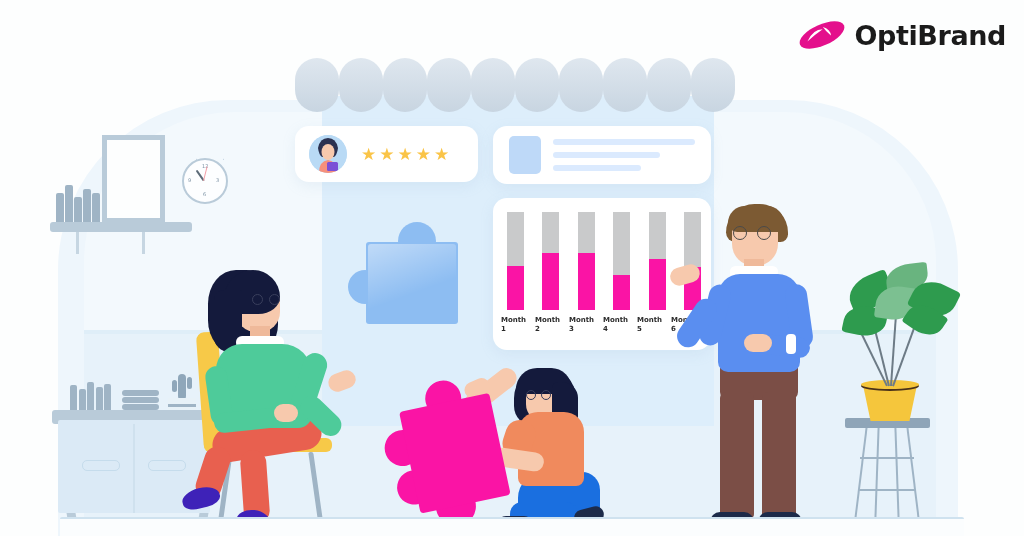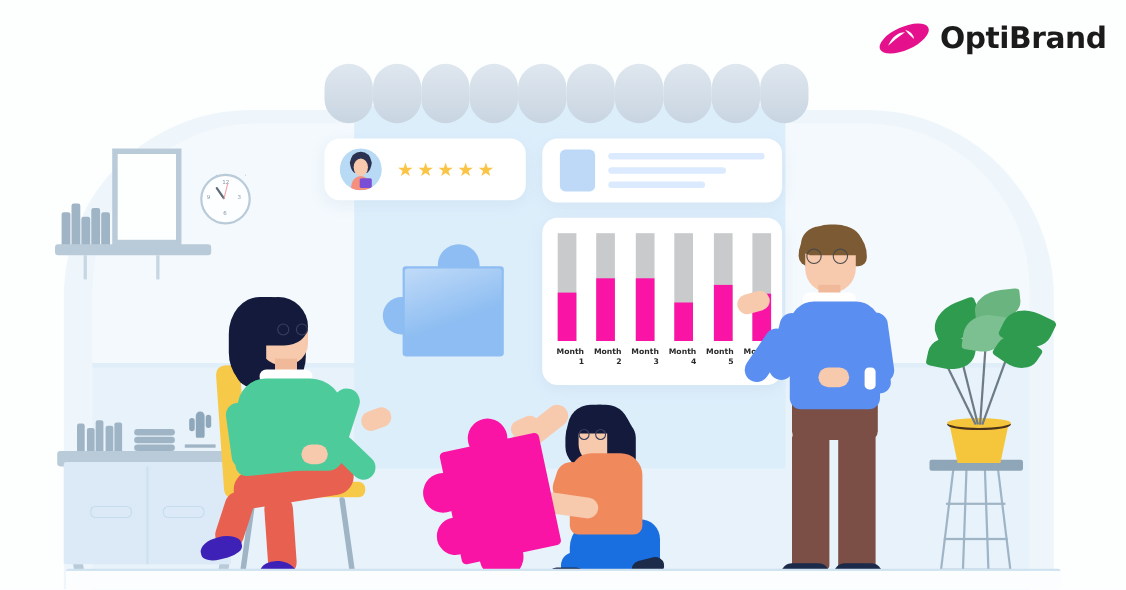--- a/index.html
+++ b/index.html
@@ -44,21 +44,21 @@
   .ln{height:6px;border-radius:3px;background:#dbeafe;}
   .ln.w1{width:100%;}.ln.w2{width:75%;}.ln.w3{width:62%;}
 
   
   #chart-card{left:493px;top:198px;width:218px;height:152px;border-radius:14px;}
   .chart-inner{position:absolute;left:14px;top:14px;right:10px;bottom:8px;}
   .bars{position:absolute;left:0;top:0;right:0;height:98px;display:flex;justify-content:space-between;}
   .bar{width:17px;height:98px;background:#c9cacb;position:relative;}
   .bar .fill{position:absolute;left:0;bottom:0;width:100%;background:#fa14a5;}
   .xlabels{position:absolute;left:0;top:104px;right:0;display:flex;justify-content:space-between;}
-  .xlab{width:30px;margin-left:-6px;text-align:right;font-family:"DejaVu Sans",sans-serif;
+  .xlab{width:30px;margin-left:-6px;text-align:left;font-family:"DejaVu Sans",sans-serif;
      font-size:7px;font-weight:bold;color:#2a2a2a;line-height:9px;}
 
   
   .shelf{position:absolute;left:50px;top:222px;width:142px;height:10px;background:#b9cbd9;border-radius:3px;}
   .shelf-leg{position:absolute;width:3px;height:22px;background:#c6d6e2;}
   .frame{position:absolute;left:102px;top:135px;width:63px;height:88px;background:#fdfefe;border:5px solid #b9cbd9;box-sizing:border-box;}
   .books-shelf{position:absolute;left:56px;top:185px;width:40px;height:38px;}
   .books-shelf i{position:absolute;bottom:0;width:8px;background:#9fb4c5;border-radius:2px 2px 0 0;display:block;}
   .clock{position:absolute;left:182px;top:158px;width:42px;height:42px;border-radius:50%;background:#fdfeff;border:2px solid #b9cbd9;}
   .clock-hang{position:absolute;left:195px;top:138px;width:0;height:0;border-left:14px solid transparent;border-right:14px solid transparent;border-bottom:22px solid transparent;}

